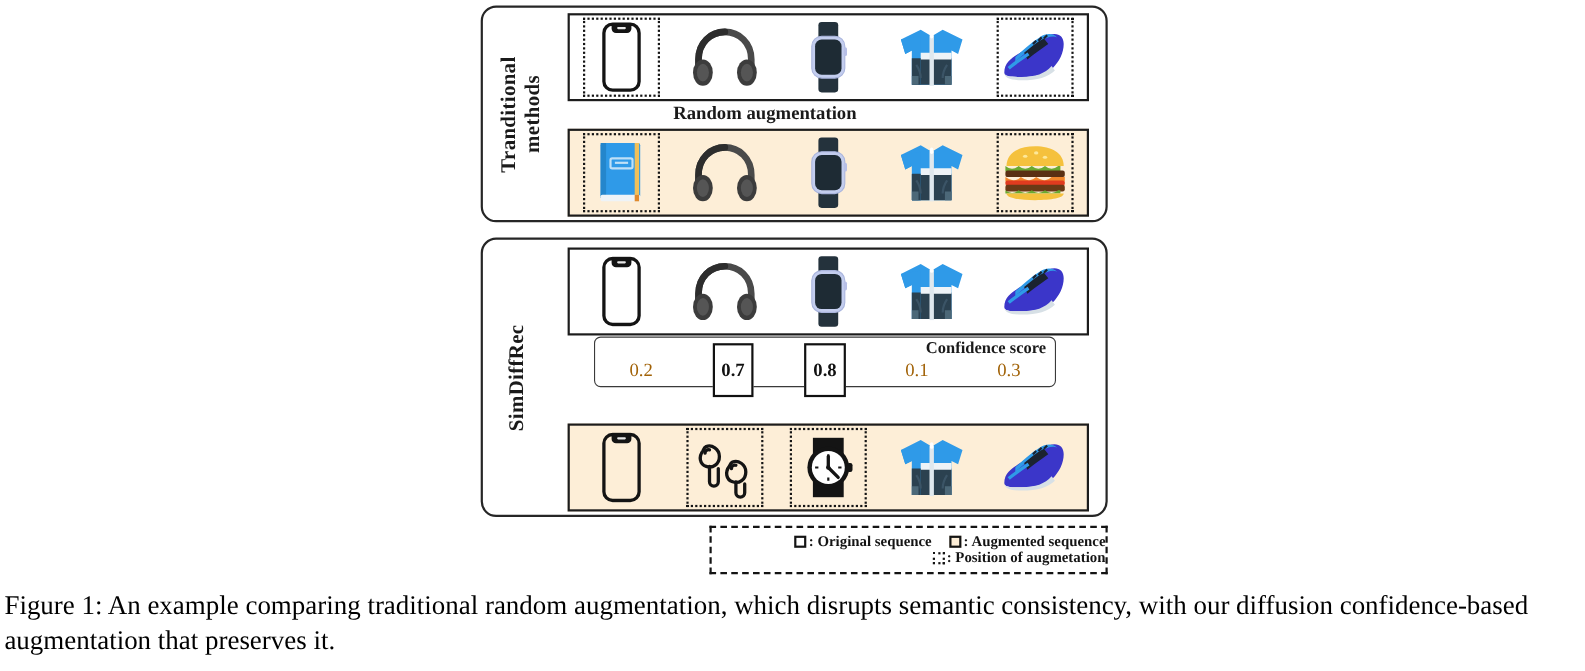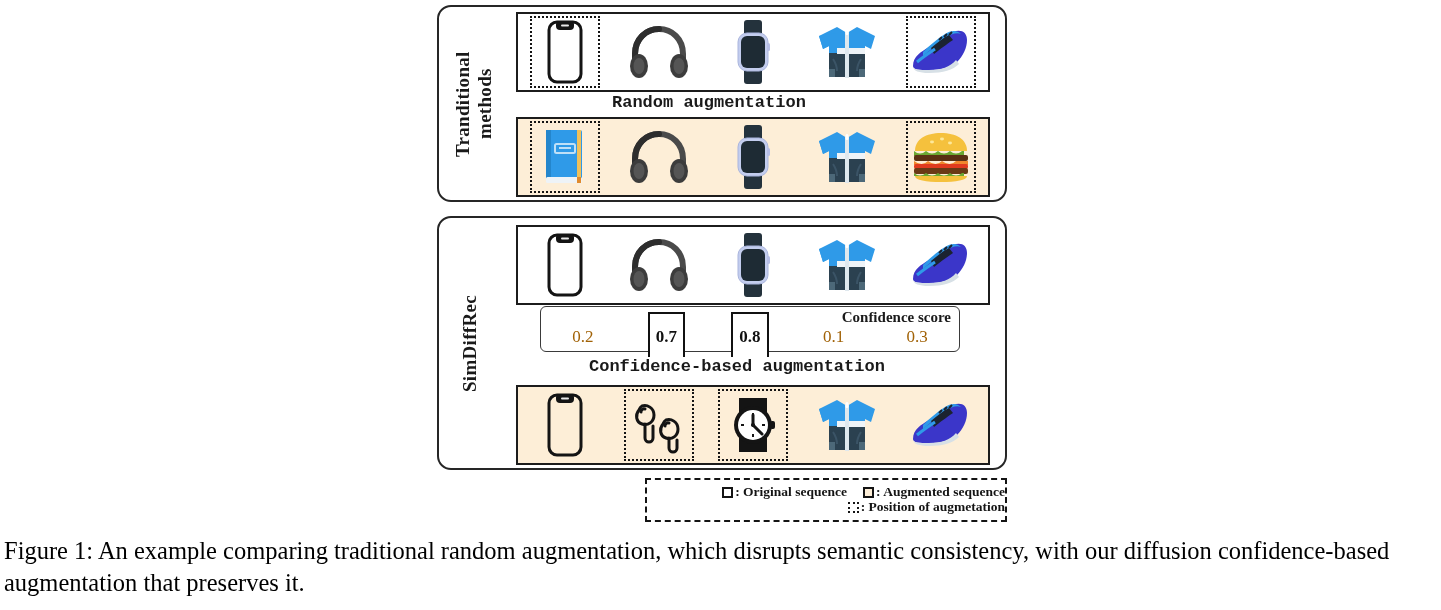--- a/index.html
+++ b/index.html
@@ -114,21 +114,21 @@
     position: absolute;
     width: 22px;
     z-index: 0;
   }
   #arrow-b1 { left: 644px; top: 296px; height: 98px; }
   #arrow-b2 { left: 728px; top: 296px; height: 98px; }
 
   
   .mid-label {
     position: absolute;
-    font-family: Liberation Mono, monospace;
+    font-family: Liberation Serif, serif;
     font-weight: bold;
     font-size: 17px;
     color: #1a1a1a;
     text-align: center;
     z-index: 5;
     white-space: nowrap;
     background: #ffffff;
     padding: 0 4px;
   }
   #label-random { left: 608px; top: 93px; }
@@ -509,21 +509,20 @@
       </div>
       <div class="conf-cell">
         <span class="conf-val">0.1</span>
       </div>
       <div class="conf-cell">
         <span class="conf-val">0.3</span>
       </div>
     </div>
   </div>
 
-  <div class="mid-label" id="label-confbased">Confidence-based augmentation</div>
 
   <div class="item-row augmented" id="row-sim-aug">
 
     <div class="item-cell">
       <div class="item-art">
         <svg width="36" height="64" viewBox="0 0 36 64">
           <rect x="2" y="2" width="32" height="60" rx="8" fill="#fdeed7" stroke="#141414" stroke-width="3"></rect>
           <path d="M11 2 h14 a2 2 0 0 1 2 2 v2 a4 4 0 0 1 -4 4 h-10 a4 4 0 0 1 -4 -4 v-2 a2 2 0 0 1 2 -2 z" fill="#141414"></path>
           <rect x="14" y="4.5" width="8" height="2" rx="1" fill="#e8e8e8"></rect>
         </svg>

